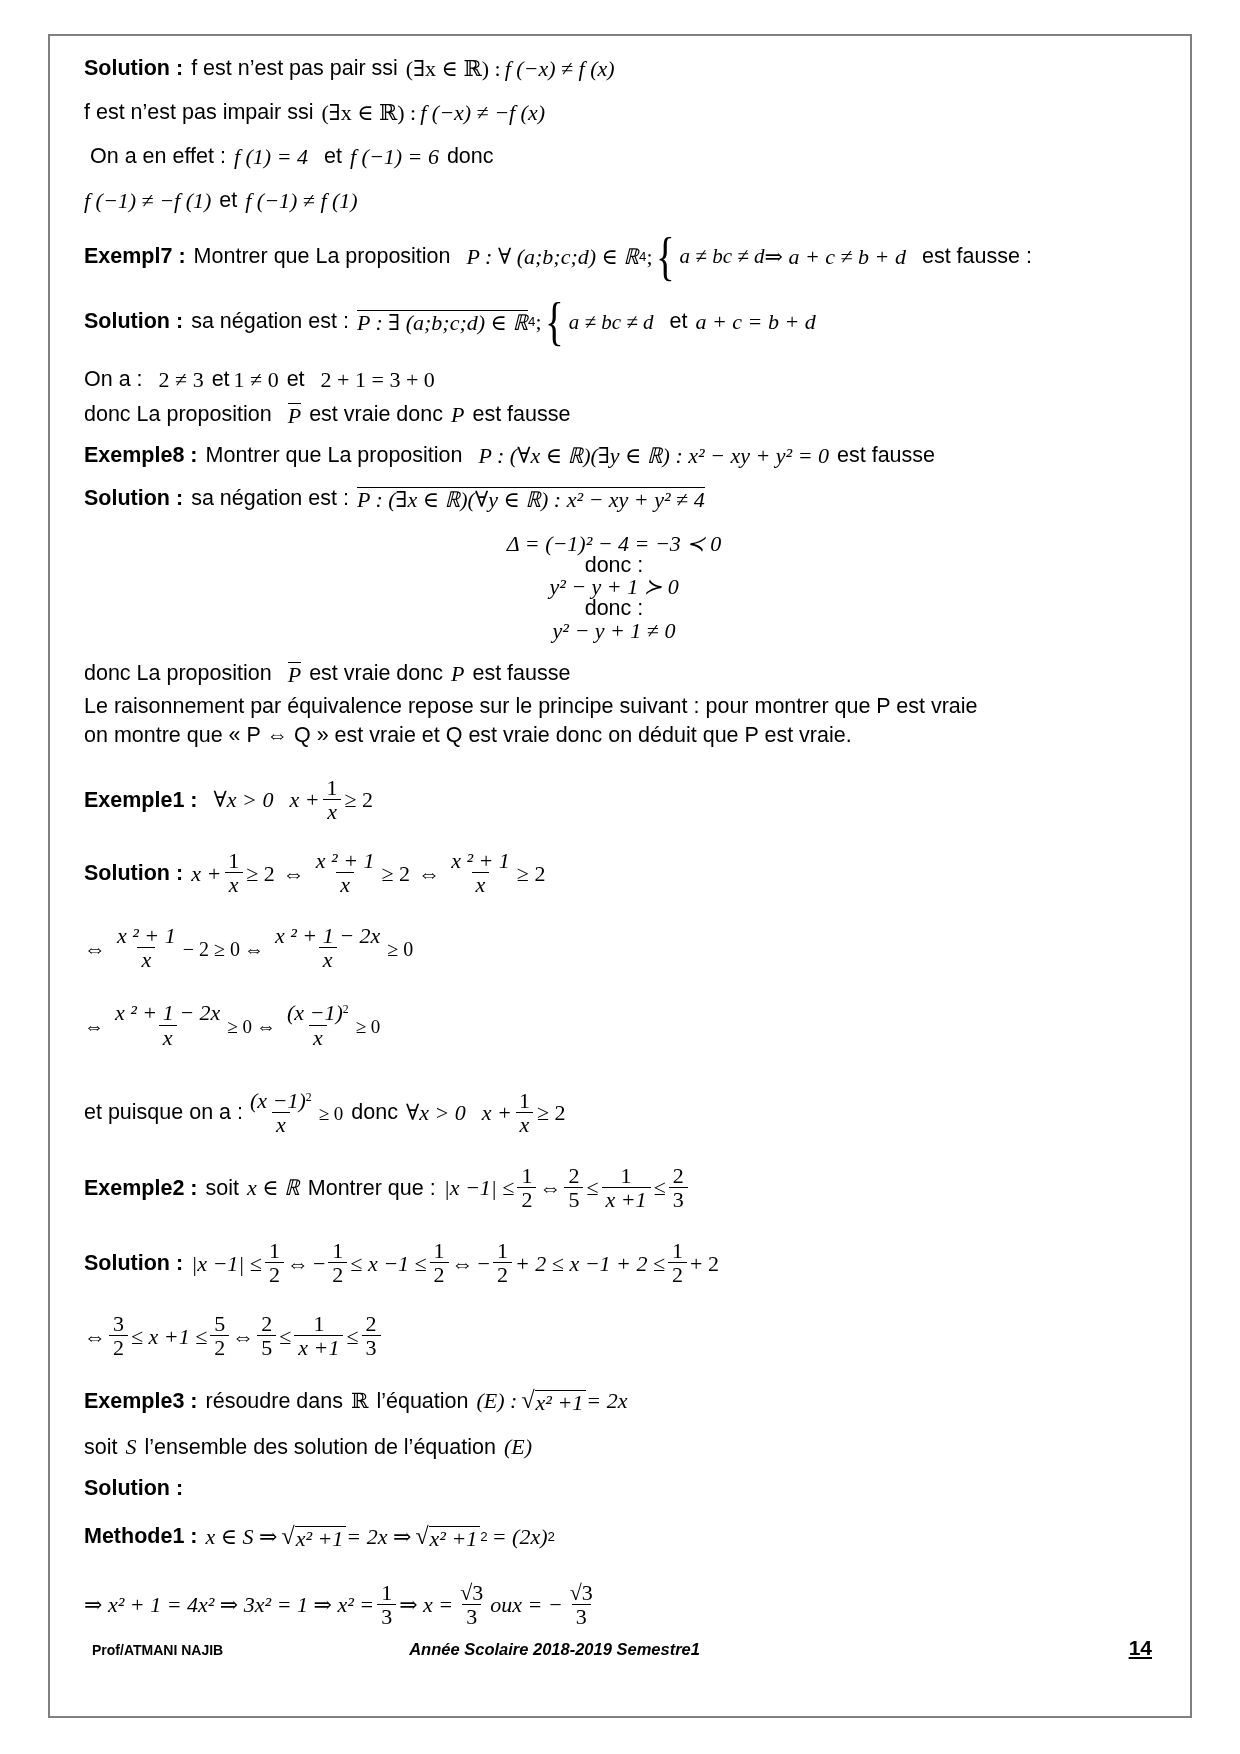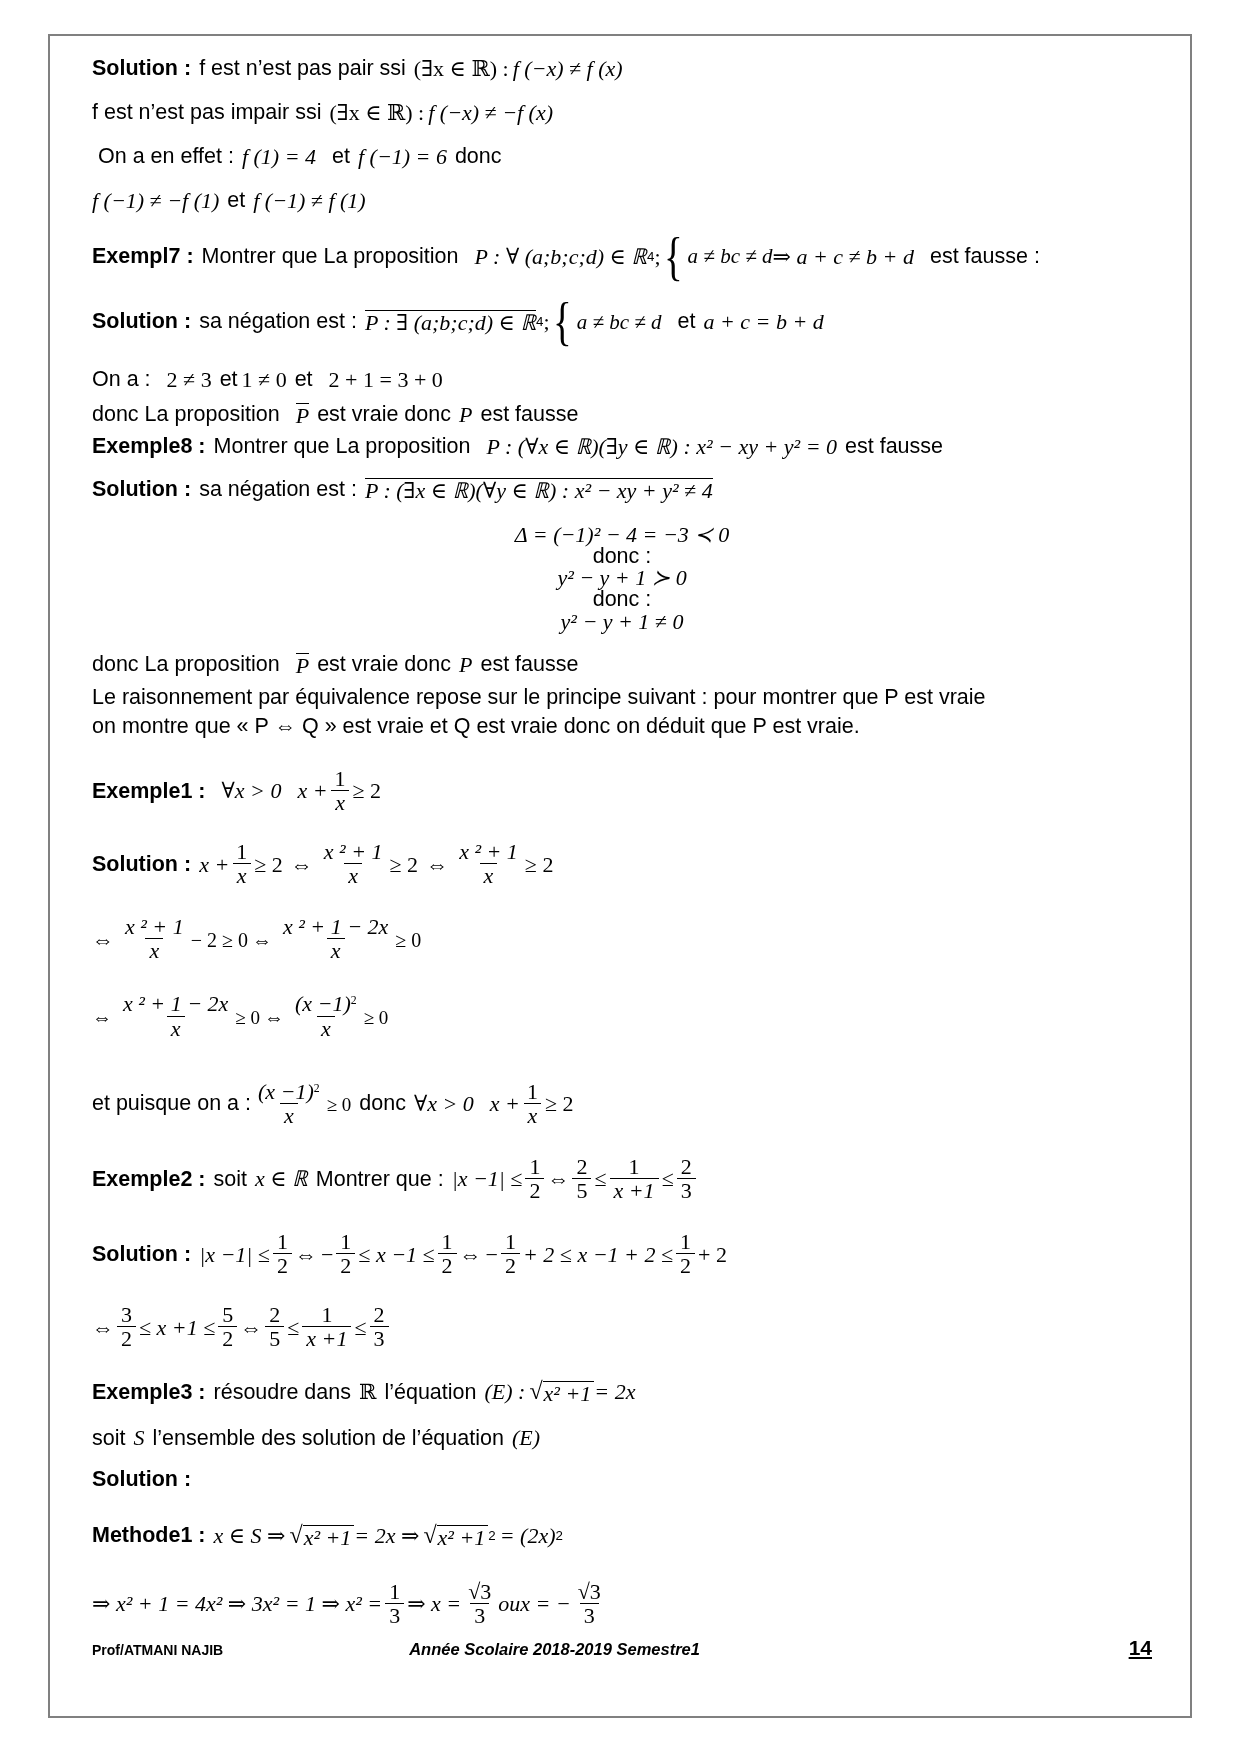--- a/index.html
+++ b/index.html
@@ -22,21 +22,21 @@
     left: 48px;
     top: 34px;
     width: 1144px;
     height: 1684px;
     border: 2px solid #808080;
     box-sizing: border-box;
     pointer-events: none;
   }
   .content {
     position: absolute;
-    left: 92px;
+    left: 84px;
     top: 58px;
     width: 1060px;
     box-sizing: border-box;
   }
 
   
   .line {
     color: #000000;
     font-size: 21.5px;
     line-height: 1.0;
@@ -292,21 +292,21 @@
       <span class="sp-lg"></span>
       <span class="mi ovl">P</span>
       <span class="sp"></span>
       <span>est vraie donc</span>
       <span class="sp"></span>
       <span class="mi">P</span>
       <span class="sp"></span>
       <span>est fausse</span>
     </div>
 
-    <div class="line row" style="margin-top:9px;">
+    <div class="line row" style="margin-top:18px;">
       <span class="b">Exemple8 :</span>
       <span class="sp"></span>
       <span>Montrer que La proposition</span>
       <span class="sp-lg"></span>
       <span class="mi">P : (∀x ∈ ℝ)(∃y ∈ ℝ) : x² − xy + y² = 0</span>
       <span class="sp"></span>
       <span>est fausse</span>
     </div>
 
     <div class="line row" style="margin-top:20px;">
@@ -565,21 +565,21 @@
       <span class="sp"></span>
       <span>l’ensemble des solution de l’équation</span>
       <span class="sp"></span>
       <span class="mi">(E)</span>
     </div>
 
     <div class="line row" style="margin-top:20px;">
       <span class="b">Solution :</span>
     </div>
 
-    <div class="line row" style="margin-top:32px;">
+    <div class="line row" style="margin-top:24px;">
       <span class="b">Methode1 :</span>
       <span class="sp"></span>
       <span class="mi">x ∈ S ⇒</span>
       <span class="sp-sm"></span>
       <span class="sqrt">
         <span class="rad">√</span>
         <span class="bar mi">x² +1</span>
       </span>
       <span class="mi">= 2x ⇒</span>
       <span class="sp-sm"></span>

